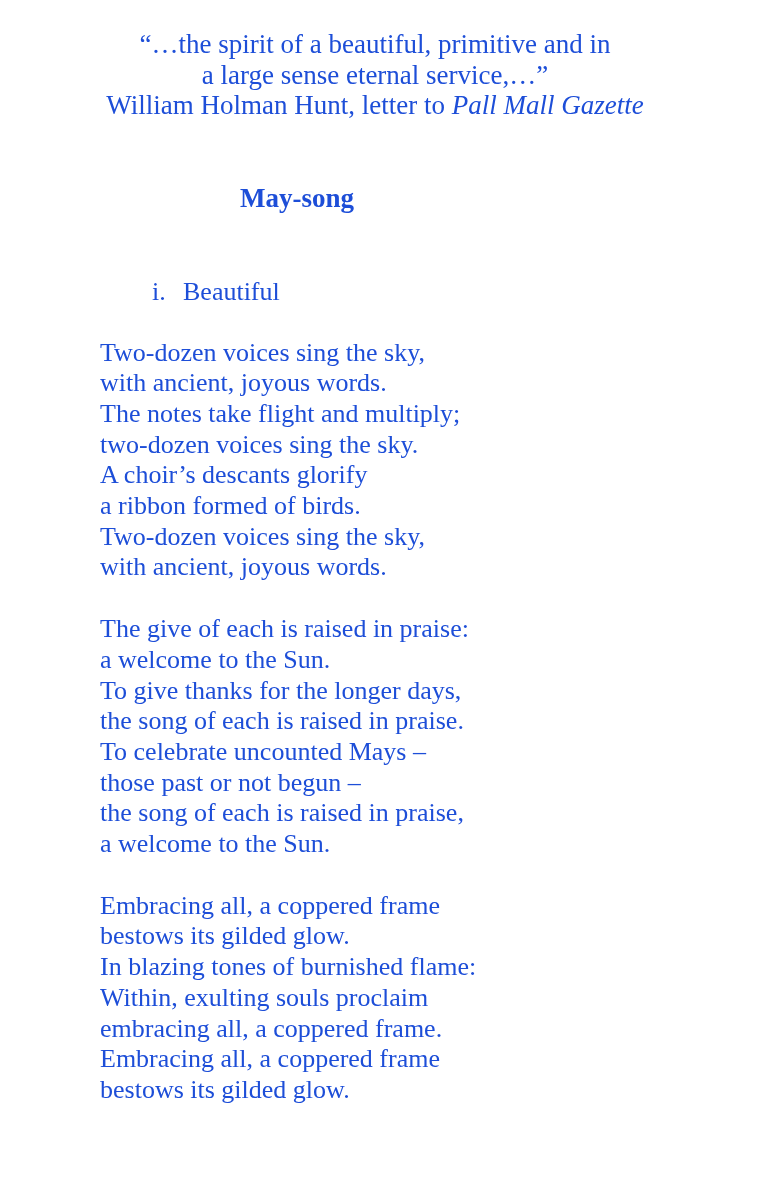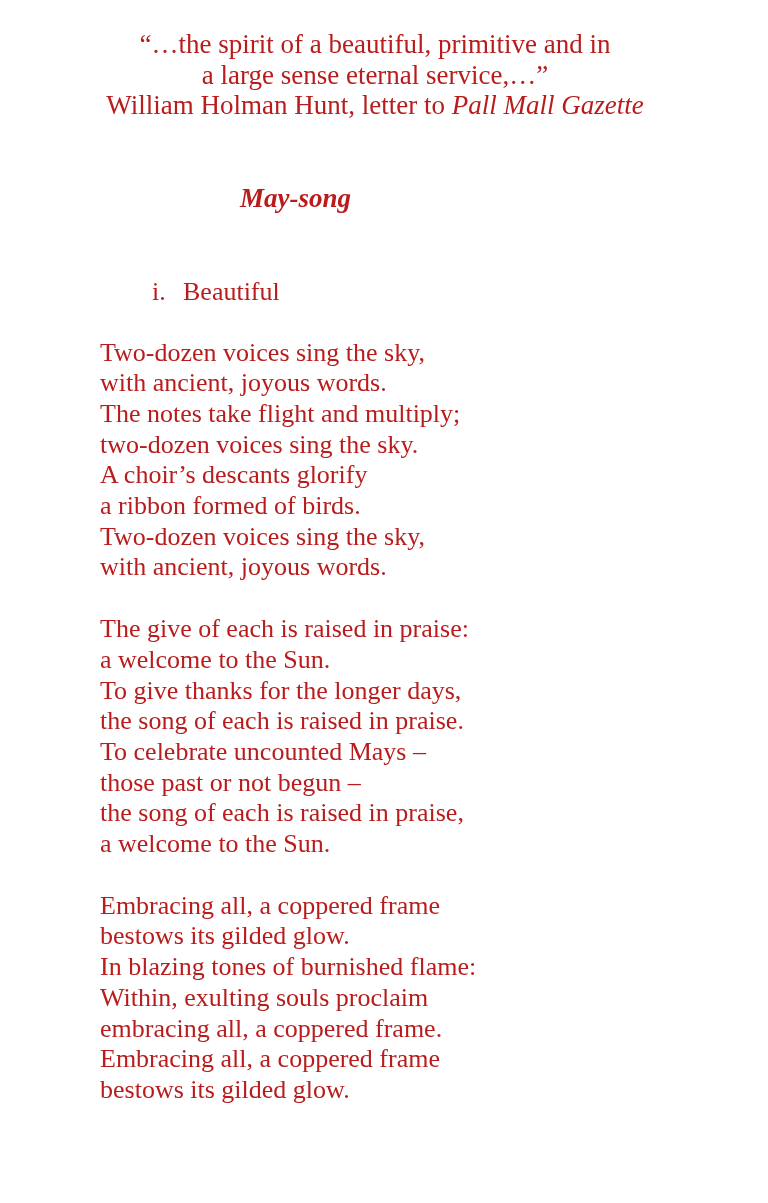--- a/index.html
+++ b/index.html
@@ -5,41 +5,40 @@
   html, body {
     margin: 0;
     padding: 0;
     background: #ffffff;
   }
   .page {
     position: relative;
     width: 768px;
     height: 1203px;
     background: #ffffff;
-    color: #b91c1c;
+    color: #1d4ed8;
     font-family: "Liberation Serif", "DejaVu Serif", serif;
     overflow: hidden;
   }
   .epigraph {
     padding-top: 29px;
     padding-right: 18px;
     text-align: center;
     font-size: 27px;
     line-height: 30.5px;
   }
   .epigraph .source {
     font-style: italic;
     text-align: right;
   }
   .poem-title {
     margin: 62px 0 0 240px;
     font-size: 27px;
     line-height: 31px;
     font-weight: bold;
-    font-style: italic;
   }
   .section-heading {
     margin: 62px 16px 0 152px;
     font-size: 26px;
     line-height: 31px;
   }
   .section-number {
     display: inline-block;
     min-width: 31px;
   }

